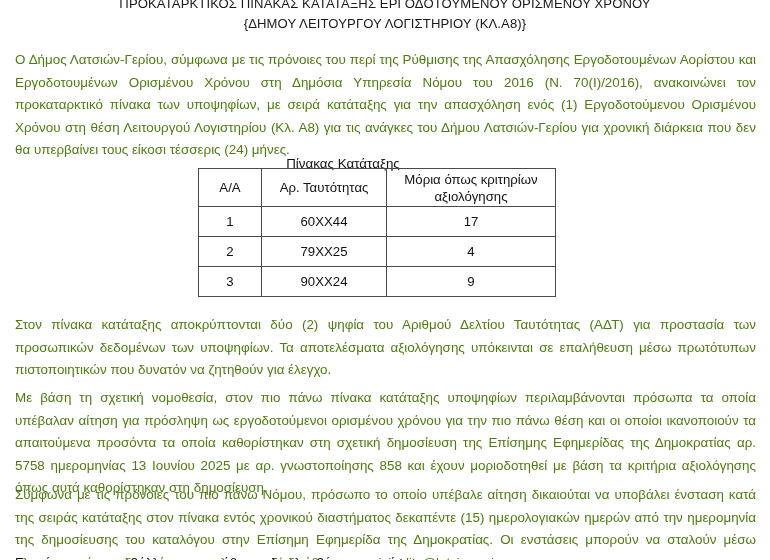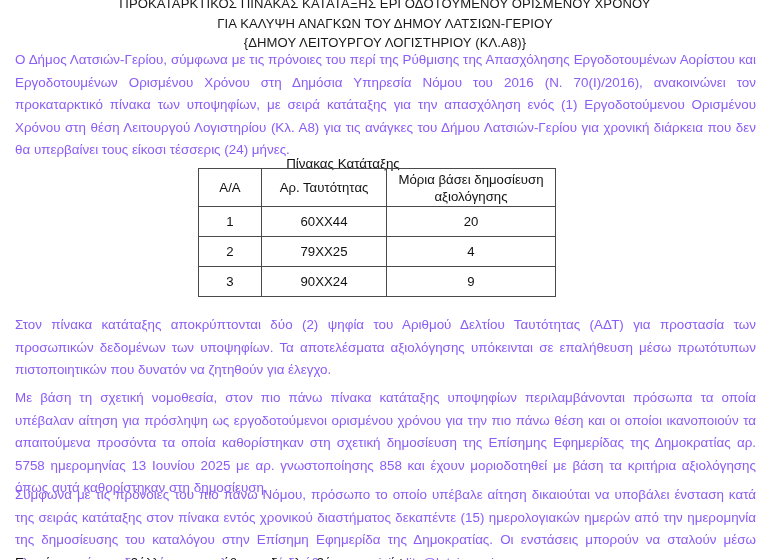--- a/index.html
+++ b/index.html
@@ -40,21 +40,21 @@
 
   
   .para {
     position: absolute;
     left: 15px;
     width: 741px;
     font-size: 13.4px;
     line-height: 22.6px;
     text-align: justify;
     text-justify: inter-word;
-    color: #8b5cf6;
+    color: #4d7c0f;
   }
 
   
   .table-caption {
     position: absolute;
     left: 0;
     top: 155px;
     width: 686px;
     text-align: center;
     font-size: 13.4px;
@@ -105,44 +105,43 @@
     overflow: hidden;
   }
 </style>
 </head>
 <body>
 
 <div class="page">
 
   <div class="title-block">
     <div class="title-line">ΠΡΟΚΑΤΑΡΚΤΙΚΟΣ ΠΙΝΑΚΑΣ ΚΑΤΑΤΑΞΗΣ ΕΡΓΟΔΟΤΟΥΜΕΝΟΥ ΟΡΙΣΜΕΝΟΥ ΧΡΟΝΟΥ</div>
-    <div class="title-line">ΓΙΑ ΚΑΛΥΨΗ ΑΝΑΓΚΩΝ ΤΟΥ ΔΗΜΟΥ ΛΑΤΣΙΩΝ-ΓΕΡΙΟΥ</div>
     <div class="title-line">{ΔΗΜΟΥ ΛΕΙΤΟΥΡΓΟΥ ΛΟΓΙΣΤΗΡΙΟΥ (ΚΛ.Α8)}</div>
   </div>
 
   <div class="para" style="top:49px;">Ο Δήμος Λατσιών-Γερίου, σύμφωνα με τις πρόνοιες του περί της Ρύθμισης της Απασχόλησης Εργοδοτουμένων Αορίστου και Εργοδοτουμένων Ορισμένου Χρόνου στη Δημόσια Υπηρεσία Νόμου του 2016 (Ν. 70(Ι)/2016), ανακοινώνει τον προκαταρκτικό πίνακα των υποψηφίων, με σειρά κατάταξης για την απασχόληση ενός (1) Εργοδοτούμενου Ορισμένου Χρόνου στη θέση Λειτουργού Λογιστηρίου (Κλ. Α8) για τις ανάγκες του Δήμου Λατσιών-Γερίου για χρονική διάρκεια που δεν θα υπερβαίνει τους είκοσι τέσσερις (24) μήνες.</div>
 
   <div class="table-caption">Πίνακας Κατάταξης</div>
 
   <table class="rank-table">
     <thead>
       <tr>
         <th class="col-aa">Α/Α</th>
         <th class="col-id">Αρ. Ταυτότητας</th>
         <th class="col-pts">
-          <span class="hdr-two-line">Μόρια βάσει δημοσίευση</span>
+          <span class="hdr-two-line">Μόρια όπως κριτηρίων</span>
           <span class="hdr-two-line">αξιολόγησης</span>
         </th>
       </tr>
     </thead>
     <tbody>
       <tr>
         <td>1</td>
         <td>60ΧΧ44</td>
-        <td>20</td>
+        <td>17</td>
       </tr>
       <tr>
         <td>2</td>
         <td>79ΧΧ25</td>
         <td>4</td>
       </tr>
       <tr>
         <td>3</td>
         <td>90ΧΧ24</td>
         <td>9</td>

